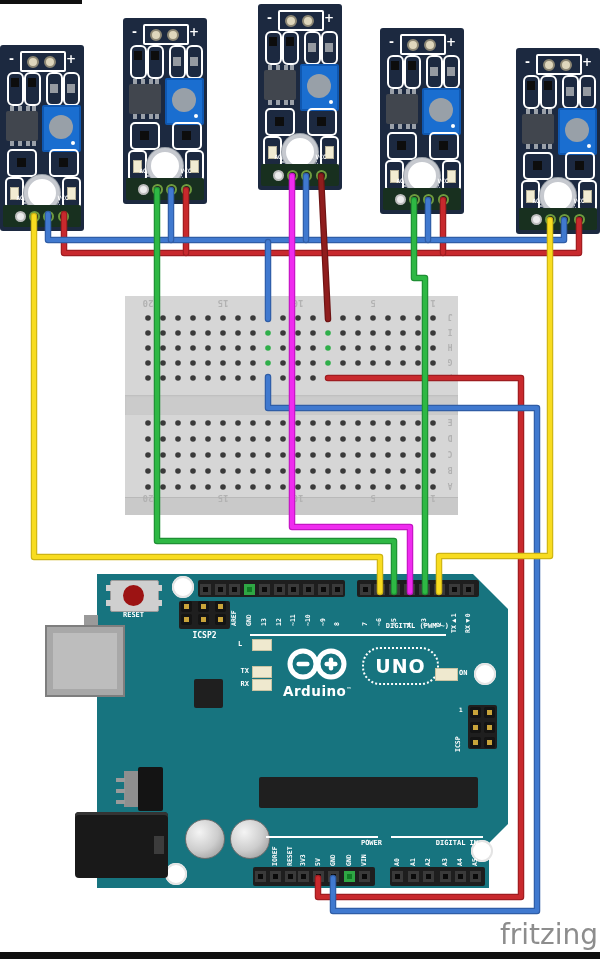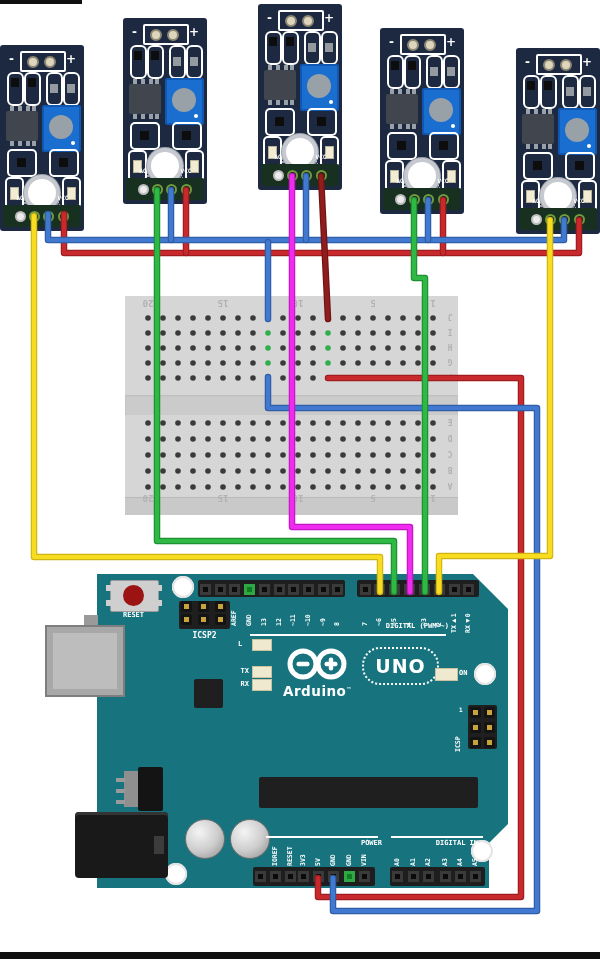--- a/index.html
+++ b/index.html
@@ -905,15 +905,16 @@
       <path d="M 157 190 L 157 541 L 394 541 L 394 592" fill="none" stroke="#1f8f34" stroke-width="6.5" stroke-linecap="round" stroke-linejoin="round"></path>
       <path d="M 157 190 L 157 541 L 394 541 L 394 592" fill="none" stroke="#2eb844" stroke-width="4.2" stroke-linecap="round" stroke-linejoin="round"></path>
       <path d="M 292 176 L 292 527 L 410 527 L 410 592" fill="none" stroke="#c316c3" stroke-width="6.5" stroke-linecap="round" stroke-linejoin="round"></path>
       <path d="M 292 176 L 292 527 L 410 527 L 410 592" fill="none" stroke="#ef2bef" stroke-width="4.2" stroke-linecap="round" stroke-linejoin="round"></path>
       <path d="M 550 220 L 550 556 L 439 556 L 439 592" fill="none" stroke="#cdb414" stroke-width="6.5" stroke-linecap="round" stroke-linejoin="round"></path>
       <path d="M 550 220 L 550 556 L 439 556 L 439 592" fill="none" stroke="#f8dc20" stroke-width="4.2" stroke-linecap="round" stroke-linejoin="round"></path>
       <path d="M 414 200 L 414 278 L 425 278 L 425 592" fill="none" stroke="#1f8f34" stroke-width="6.5" stroke-linecap="round" stroke-linejoin="round"></path>
       <path d="M 414 200 L 414 278 L 425 278 L 425 592" fill="none" stroke="#2eb844" stroke-width="4.2" stroke-linecap="round" stroke-linejoin="round"></path>
     </svg>
 
+  <div class="abs watermark">fritzing</div>
   <div class="abs topbar"></div>
   <div class="abs bottombar"></div>
 </div>
 
 </body></html>

